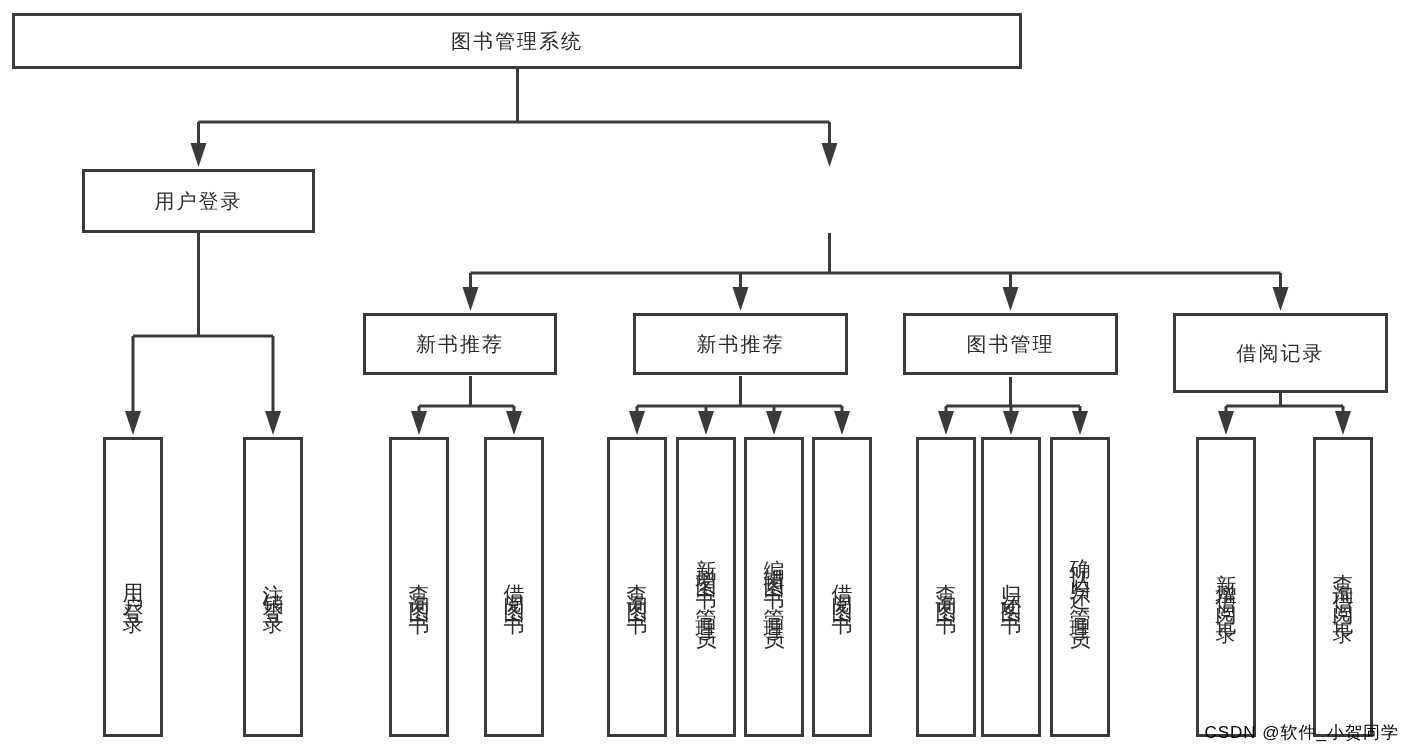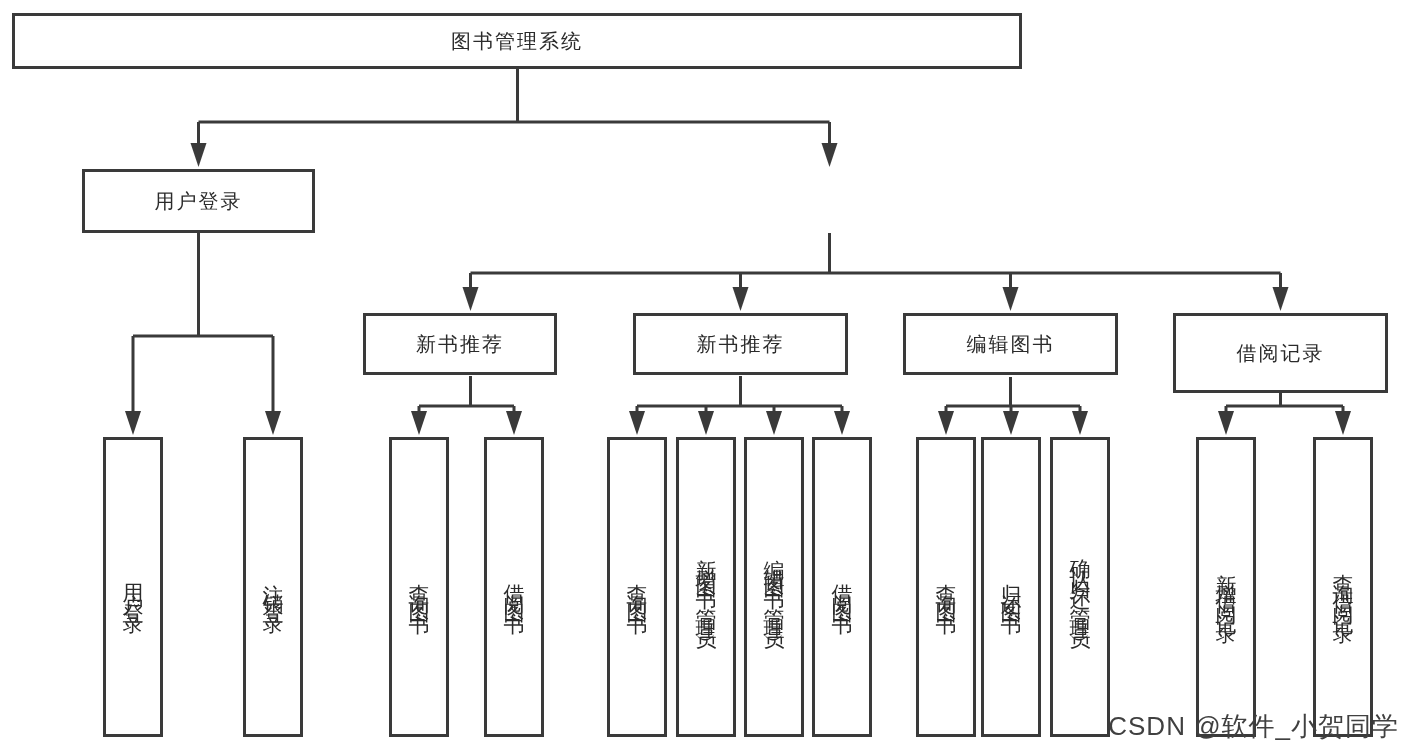--- a/index.html
+++ b/index.html
@@ -31,22 +31,22 @@
     text-orientation:mixed;
     font-size:21px;
     letter-spacing:10px;
     white-space:normal;
   }
   .root{font-size:20px;}
   .watermark{
     position:absolute;
     right:6px;
     bottom:3px;
-    font-size:26px;
-    color:#404040;
+    font-size:17px;
+    color:#000000;
     letter-spacing:1px;
   }
 </style>
 </head>
 <body>
 
 <div id="canvas">
 
   <svg id="connectors" width="1405" height="747" viewBox="0 0 1405 747">
 
@@ -86,21 +86,21 @@
     <polygon points="1218,411 1234,411 1226,435"></polygon>
     <polygon points="1335,411 1351,411 1343,435"></polygon>
   </svg>
 
   <div class="node root" style="left:12px;top:13px;width:1010px;height:56px">图书管理系统</div>
 
   <div class="node" style="left:82px;top:169px;width:233px;height:64px">用户登录</div>
 
   <div class="node" style="left:363px;top:313px;width:194px;height:62px">新书推荐</div>
   <div class="node" style="left:633px;top:313px;width:215px;height:62px">新书推荐</div>
-  <div class="node" style="left:903px;top:313px;width:215px;height:62px">编辑图书</div>
+  <div class="node" style="left:903px;top:313px;width:215px;height:62px">图书管理</div>
   <div class="node" style="left:1173px;top:313px;width:215px;height:80px">借阅记录</div>
 
   <div class="node vert" style="left:103px;top:437px;width:60px;height:300px">用户登录</div>
   <div class="node vert" style="left:243px;top:437px;width:60px;height:300px">注销登录</div>
 
   <div class="node vert" style="left:389px;top:437px;width:60px;height:300px">查询图书</div>
   <div class="node vert" style="left:484px;top:437px;width:60px;height:300px">借阅图书</div>
 
   <div class="node vert" style="left:607px;top:437px;width:60px;height:300px">查询图书</div>
   <div class="node vert" style="left:676px;top:437px;width:60px;height:300px">新增图书（管理员）</div>

